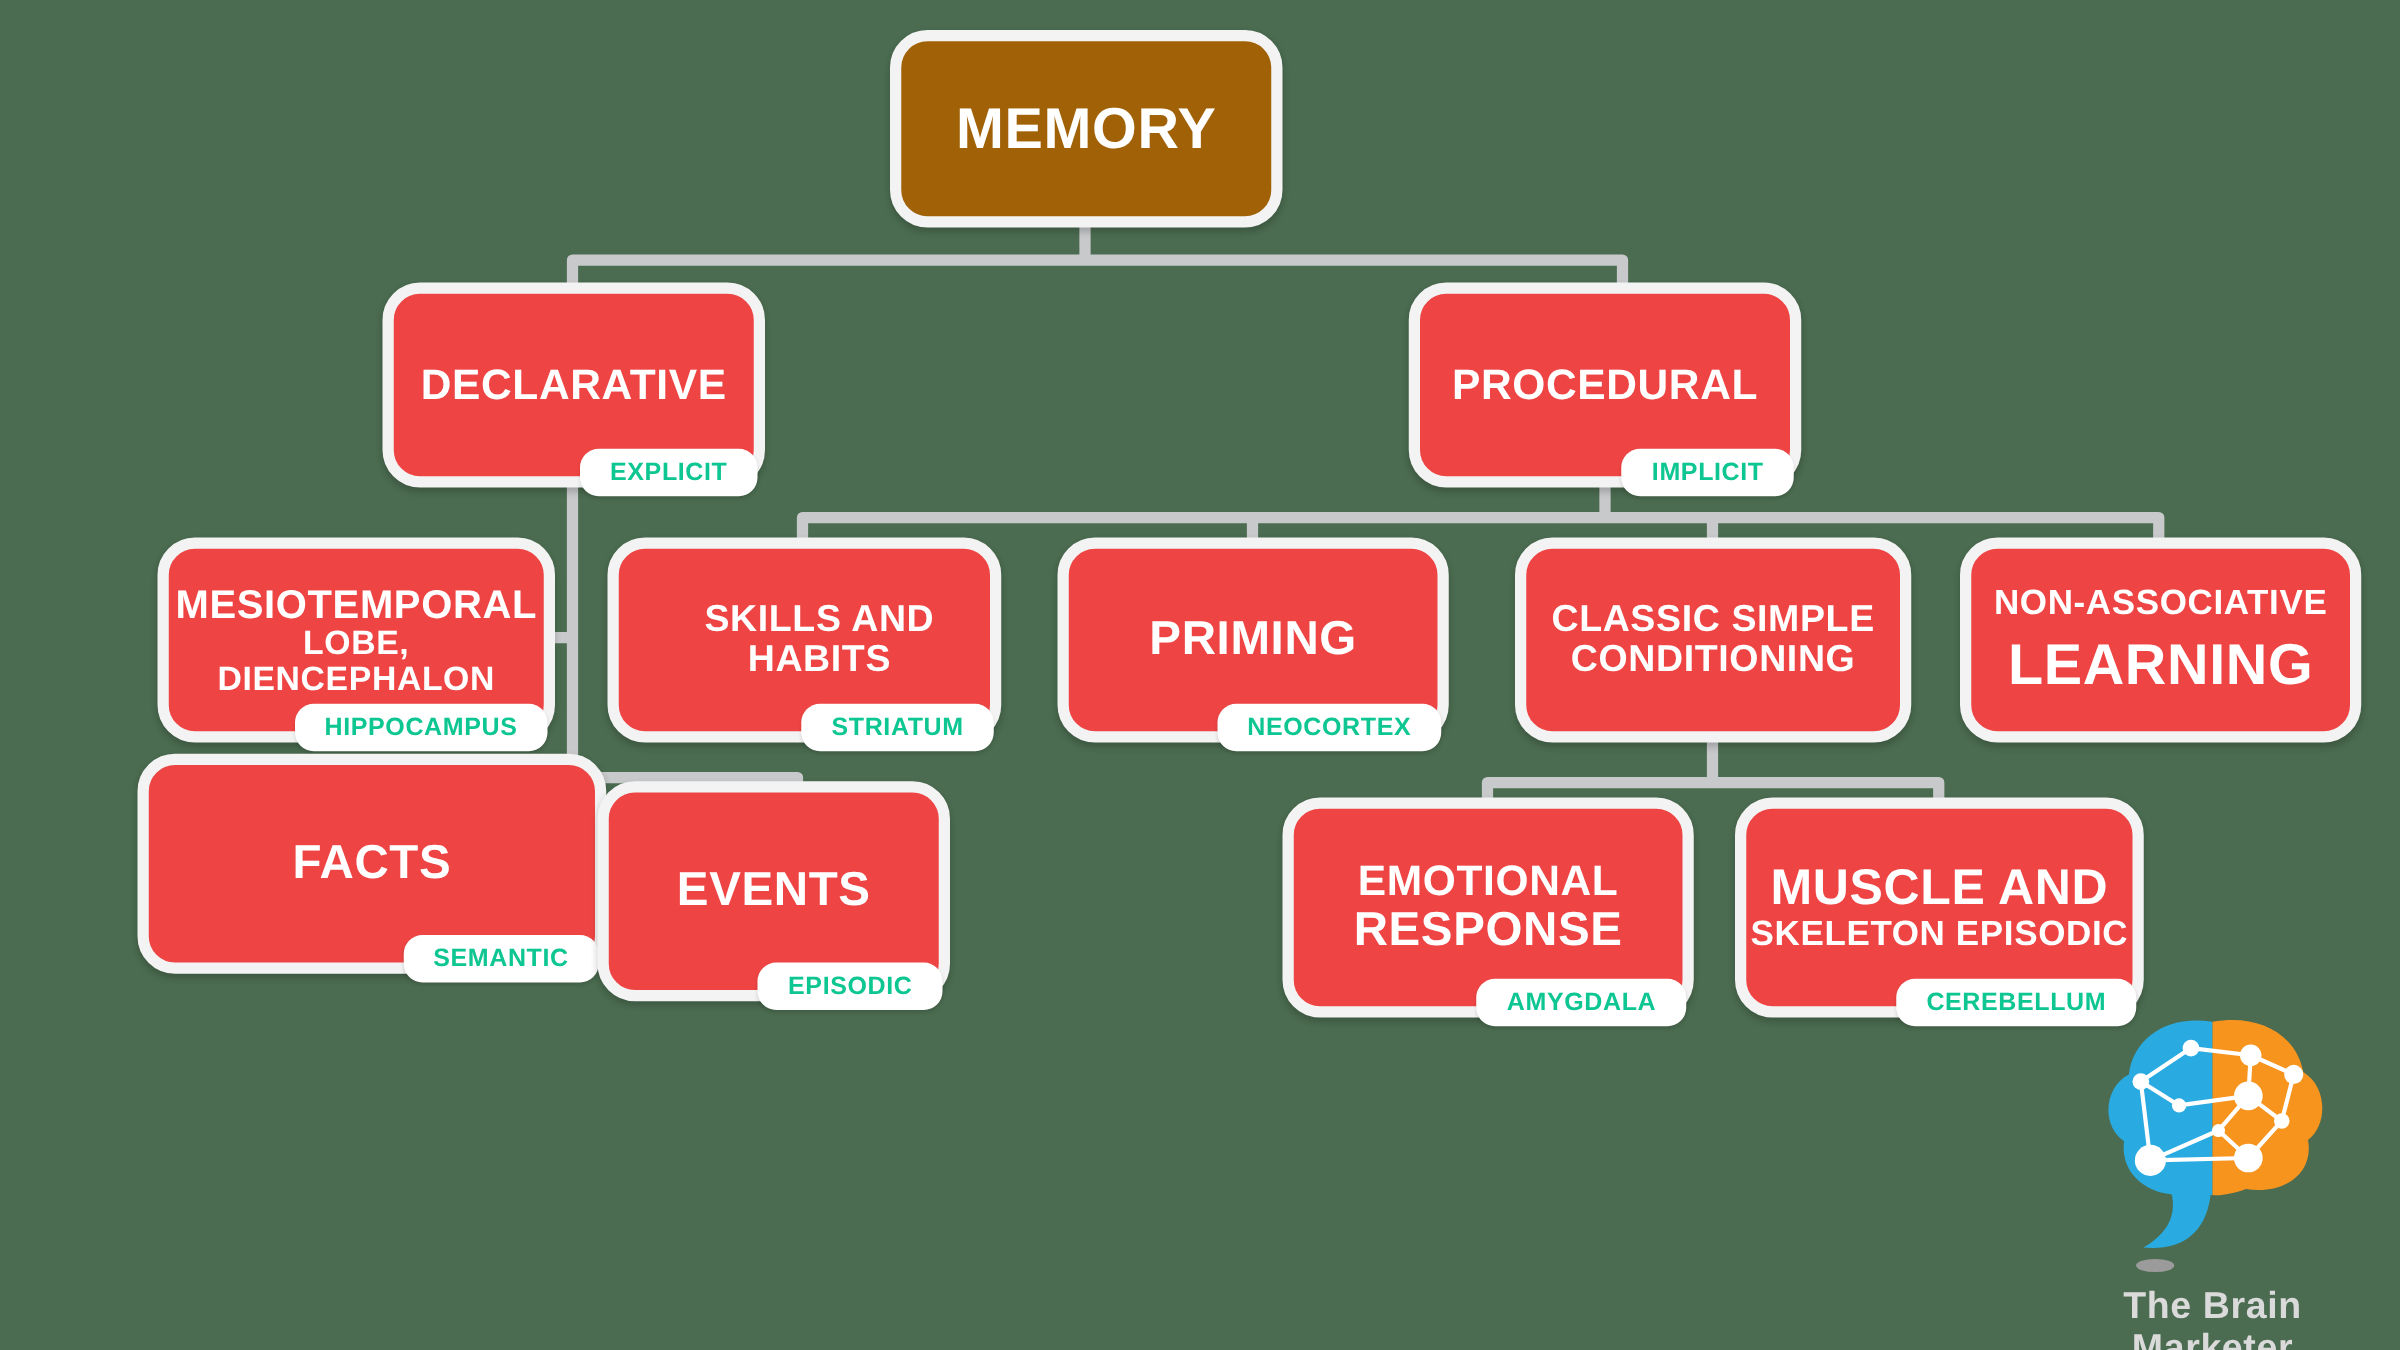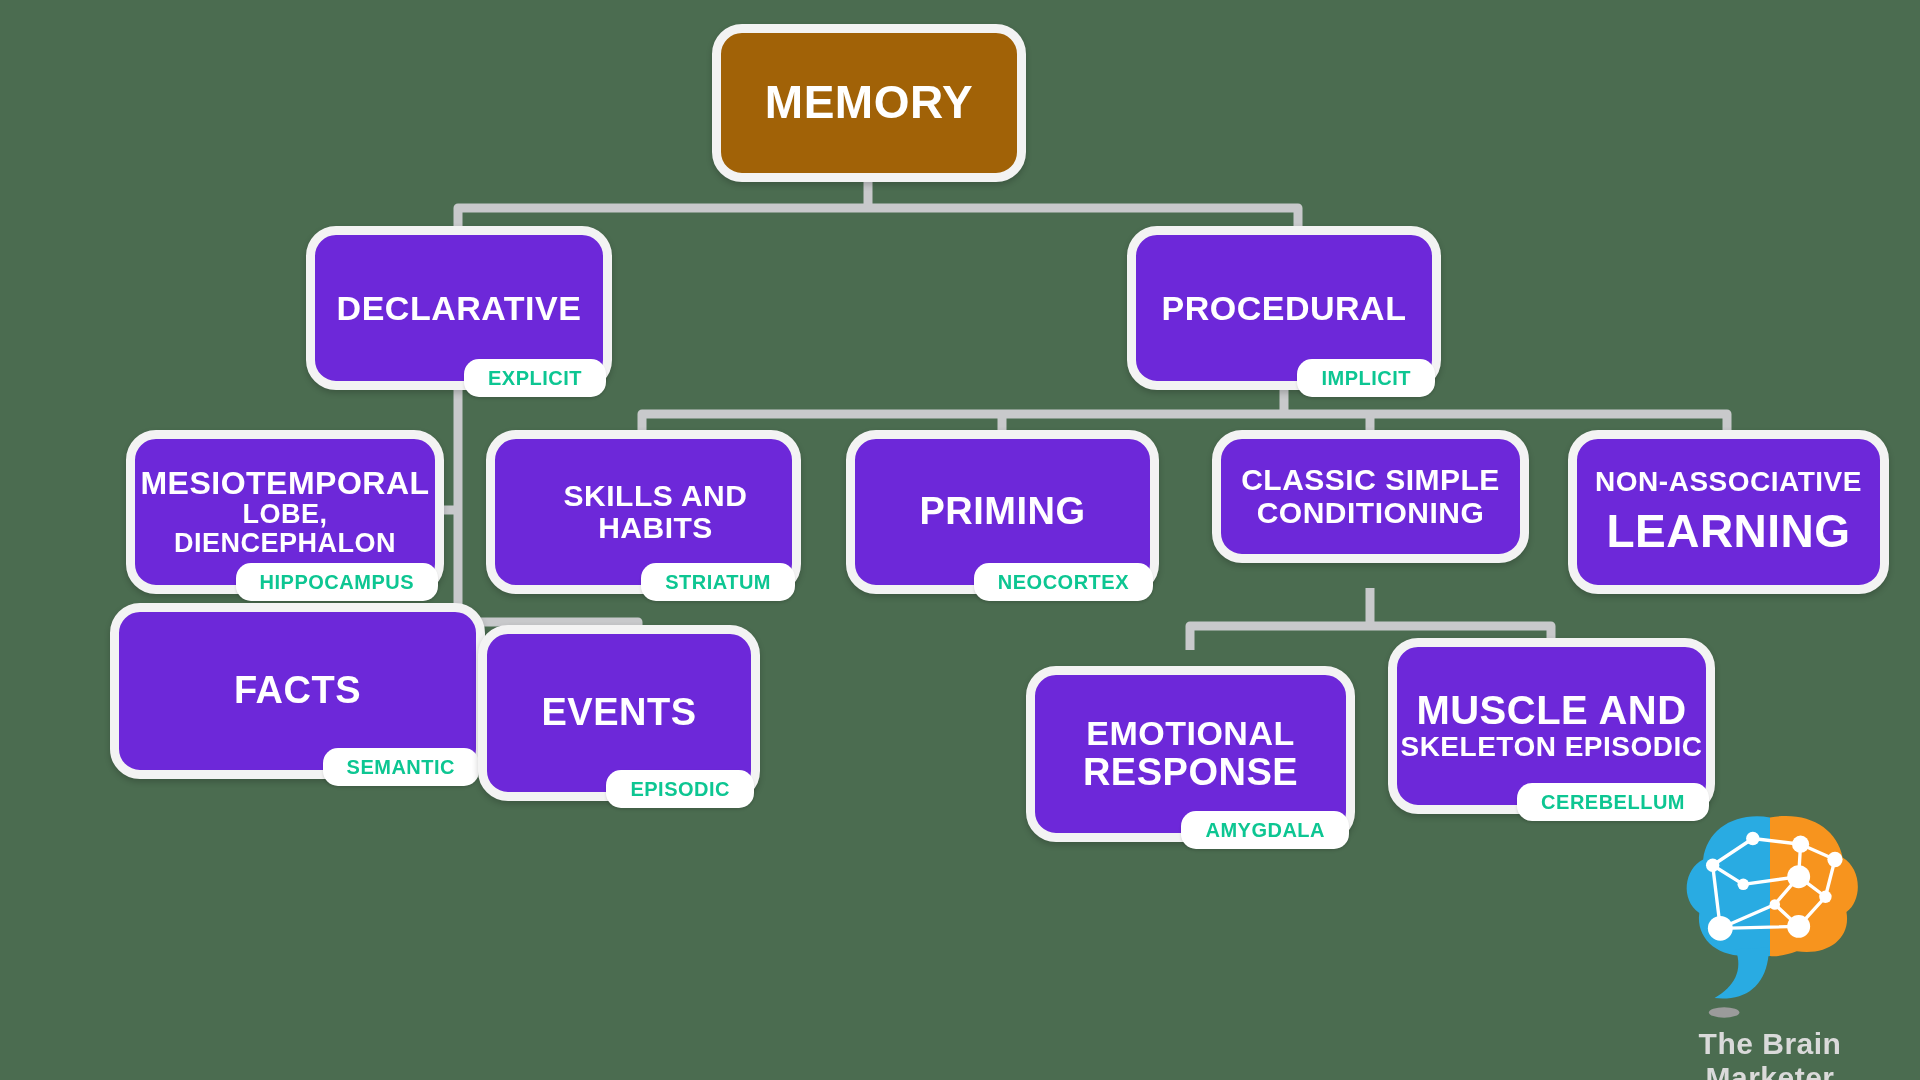--- a/index.html
+++ b/index.html
@@ -4,21 +4,21 @@
 <style>
   html,body{margin:0;padding:0;background:#39503c;}
   .canvas{
     position:relative;width:1920px;height:1080px;overflow:hidden;
     background:#4B6C50;
     font-family:"Liberation Sans","DejaVu Sans",sans-serif;
   }
   .connectors{position:absolute;left:0;top:0;}
   .node{
     position:absolute;box-sizing:border-box;
-    background:#6d28d9;
+    background:#ef4444;
     border:9px solid #F3F3F3;border-radius:30px;
     box-shadow:0 3px 6px rgba(0,0,0,0.20);
     display:flex;flex-direction:column;align-items:center;justify-content:center;
     color:#FFFFFF;font-weight:bold;text-align:center;letter-spacing:0.5px;
     line-height:1.08;
   }
   .node.blue{background:#a16207;}
   .tag{
     position:absolute;right:-3px;bottom:-16px;
     background:#FFFFFF;color:#0DC692;
@@ -77,41 +77,41 @@
   <div class="node fs30" style="left:486px;top:430px;width:315px;height:164px;padding-left:24px;">
     <span>SKILLS AND HABITS</span>
     <span class="tag">STRIATUM</span>
   </div>
 
   <div class="node fs38" style="left:846px;top:430px;width:313px;height:164px;">
     <span>PRIMING</span>
     <span class="tag">NEOCORTEX</span>
   </div>
 
-  <div class="node fs30" style="left:1212px;top:430px;width:317px;height:133px;">
+  <div class="node fs30" style="left:1212px;top:430px;width:317px;height:164px;">
     <span>CLASSIC SIMPLE</span>
     <span>CONDITIONING</span>
   </div>
 
   <div class="node" style="left:1568px;top:430px;width:321px;height:164px;gap:10px;">
     <span class="fs28">NON-ASSOCIATIVE</span>
     <span class="fs46">LEARNING</span>
   </div>
 
   <div class="node fs38" style="left:110px;top:603px;width:375px;height:176px;">
     <span>FACTS</span>
     <span class="tag">SEMANTIC</span>
   </div>
 
   <div class="node fs38" style="left:478px;top:625px;width:282px;height:176px;">
     <span>EVENTS</span>
     <span class="tag">EPISODIC</span>
   </div>
 
-  <div class="node" style="left:1026px;top:666px;width:329px;height:176px;">
+  <div class="node" style="left:1026px;top:638px;width:329px;height:176px;">
     <span class="fs34">EMOTIONAL</span>
     <span class="fs38">RESPONSE</span>
     <span class="tag">AMYGDALA</span>
   </div>
 
   <div class="node" style="left:1388px;top:638px;width:327px;height:176px;">
     <span class="fs40">MUSCLE AND</span>
     <span class="fs28">SKELETON EPISODIC</span>
     <span class="tag">CEREBELLUM</span>
   </div>

